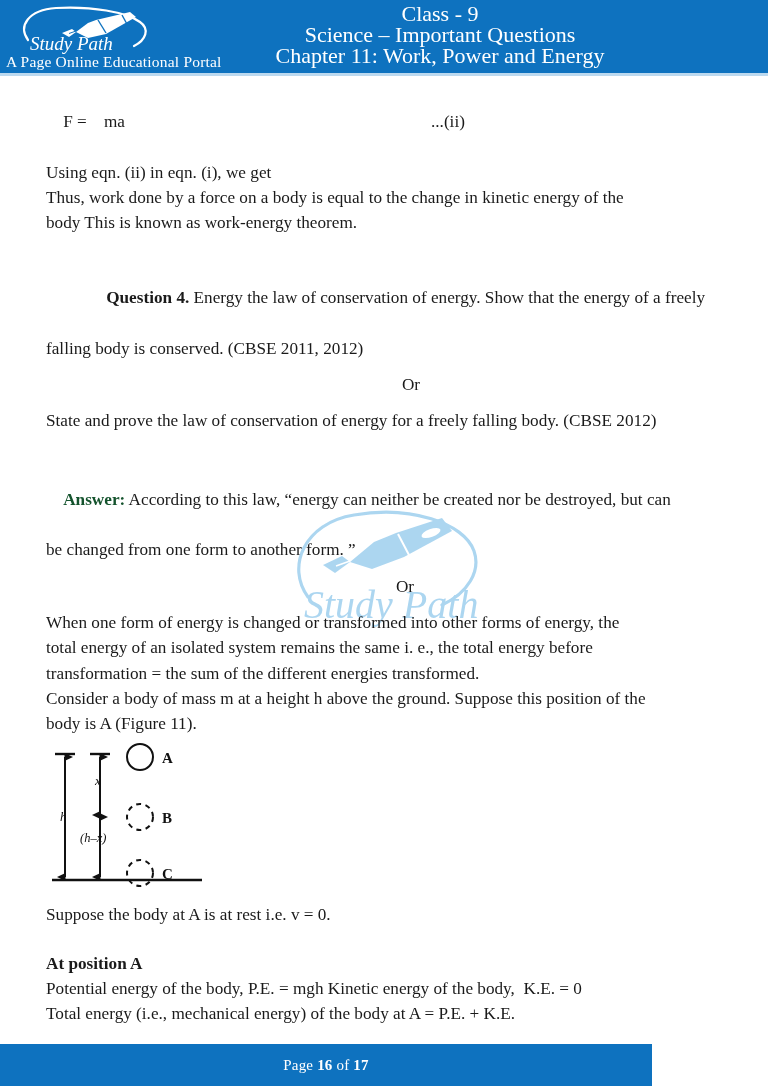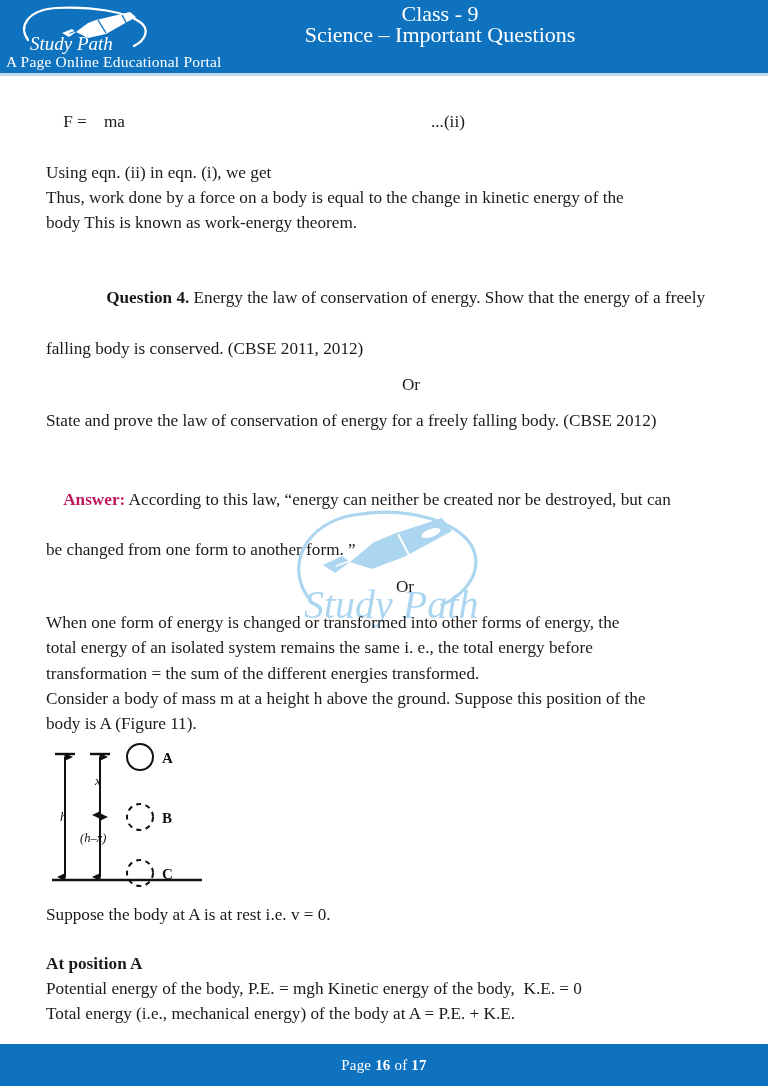--- a/index.html
+++ b/index.html
@@ -67,21 +67,21 @@
     line-height: 21px;
     white-space: nowrap;
   }
   .header-line-3 { font-size: 18px; }
 
   
   .page-footer {
     position: absolute;
     left: 0;
     bottom: 0;
-    width: 768px;
+    width: 652px;
     height: 42px;
     background: #0e72bf;
     color: #ffffff;
     display: flex;
     align-items: center;
     justify-content: center;
   }
   .footer-text {
     font-family: "Liberation Serif", serif;
     font-size: 15px;
@@ -108,21 +108,21 @@
   .para { margin: 0; }
   .gap-sm { height: 11px; }
   .gap-md { height: 24px; }
   .gap-lg { height: 28px; }
 
   .centered { text-align: center; font-weight: normal; }
   .or-1 { padding-left: 30px; }
   .or-2 { padding-left: 18px; }
 
   .q-label { font-weight: bold; margin-left: 43px; }
-  .ans-label { font-weight: bold; color: #be185d; margin-top: 48px; }
+  .ans-label { font-weight: bold; color: #14532d; margin-top: 48px; }
   .pos-label { font-weight: bold; }
 
   .eqno { position: absolute; }
   .eqno-ii  { left: 385px; }
   .eqno-1   { left: 353px; }
 
   
   .figure-wrap {
     position: relative;
     width: 200px;
@@ -161,20 +161,21 @@
         </g>
         <text x="16" y="46" font-family="Liberation Serif, serif" font-size="19" font-style="italic" fill="#ffffff">Study Path</text>
       </svg>
     </div>
     <div class="brand-tagline">A Page Online Educational Portal</div>
   </div>
 
   <div class="header-titles">
     <div>Class - 9</div>
     <div>Science – Important Questions</div>
+    <div class="header-line-3">Chapter 11: Work, Power and Energy</div>
   </div>
 </div>
 
 <div class="watermark">
   <svg width="190" height="125" viewBox="0 0 190 125">
     <path d="M16 92 C -6 62, 12 18, 62 10 C 118 0, 172 18, 182 46 C 189 66, 176 88, 150 100" fill="none" stroke="#a8d4f0" stroke-width="3.2" stroke-linecap="round"></path>
     <g fill="#a8d4f0">
       <path d="M58 57 L 82 37 L 104 28 L 150 13 L 160 26 L 112 52 L 80 64 Z"></path>
       <path d="M58 57 L 43 68 L 31 60 L 50 51 Z"></path>
     </g>

